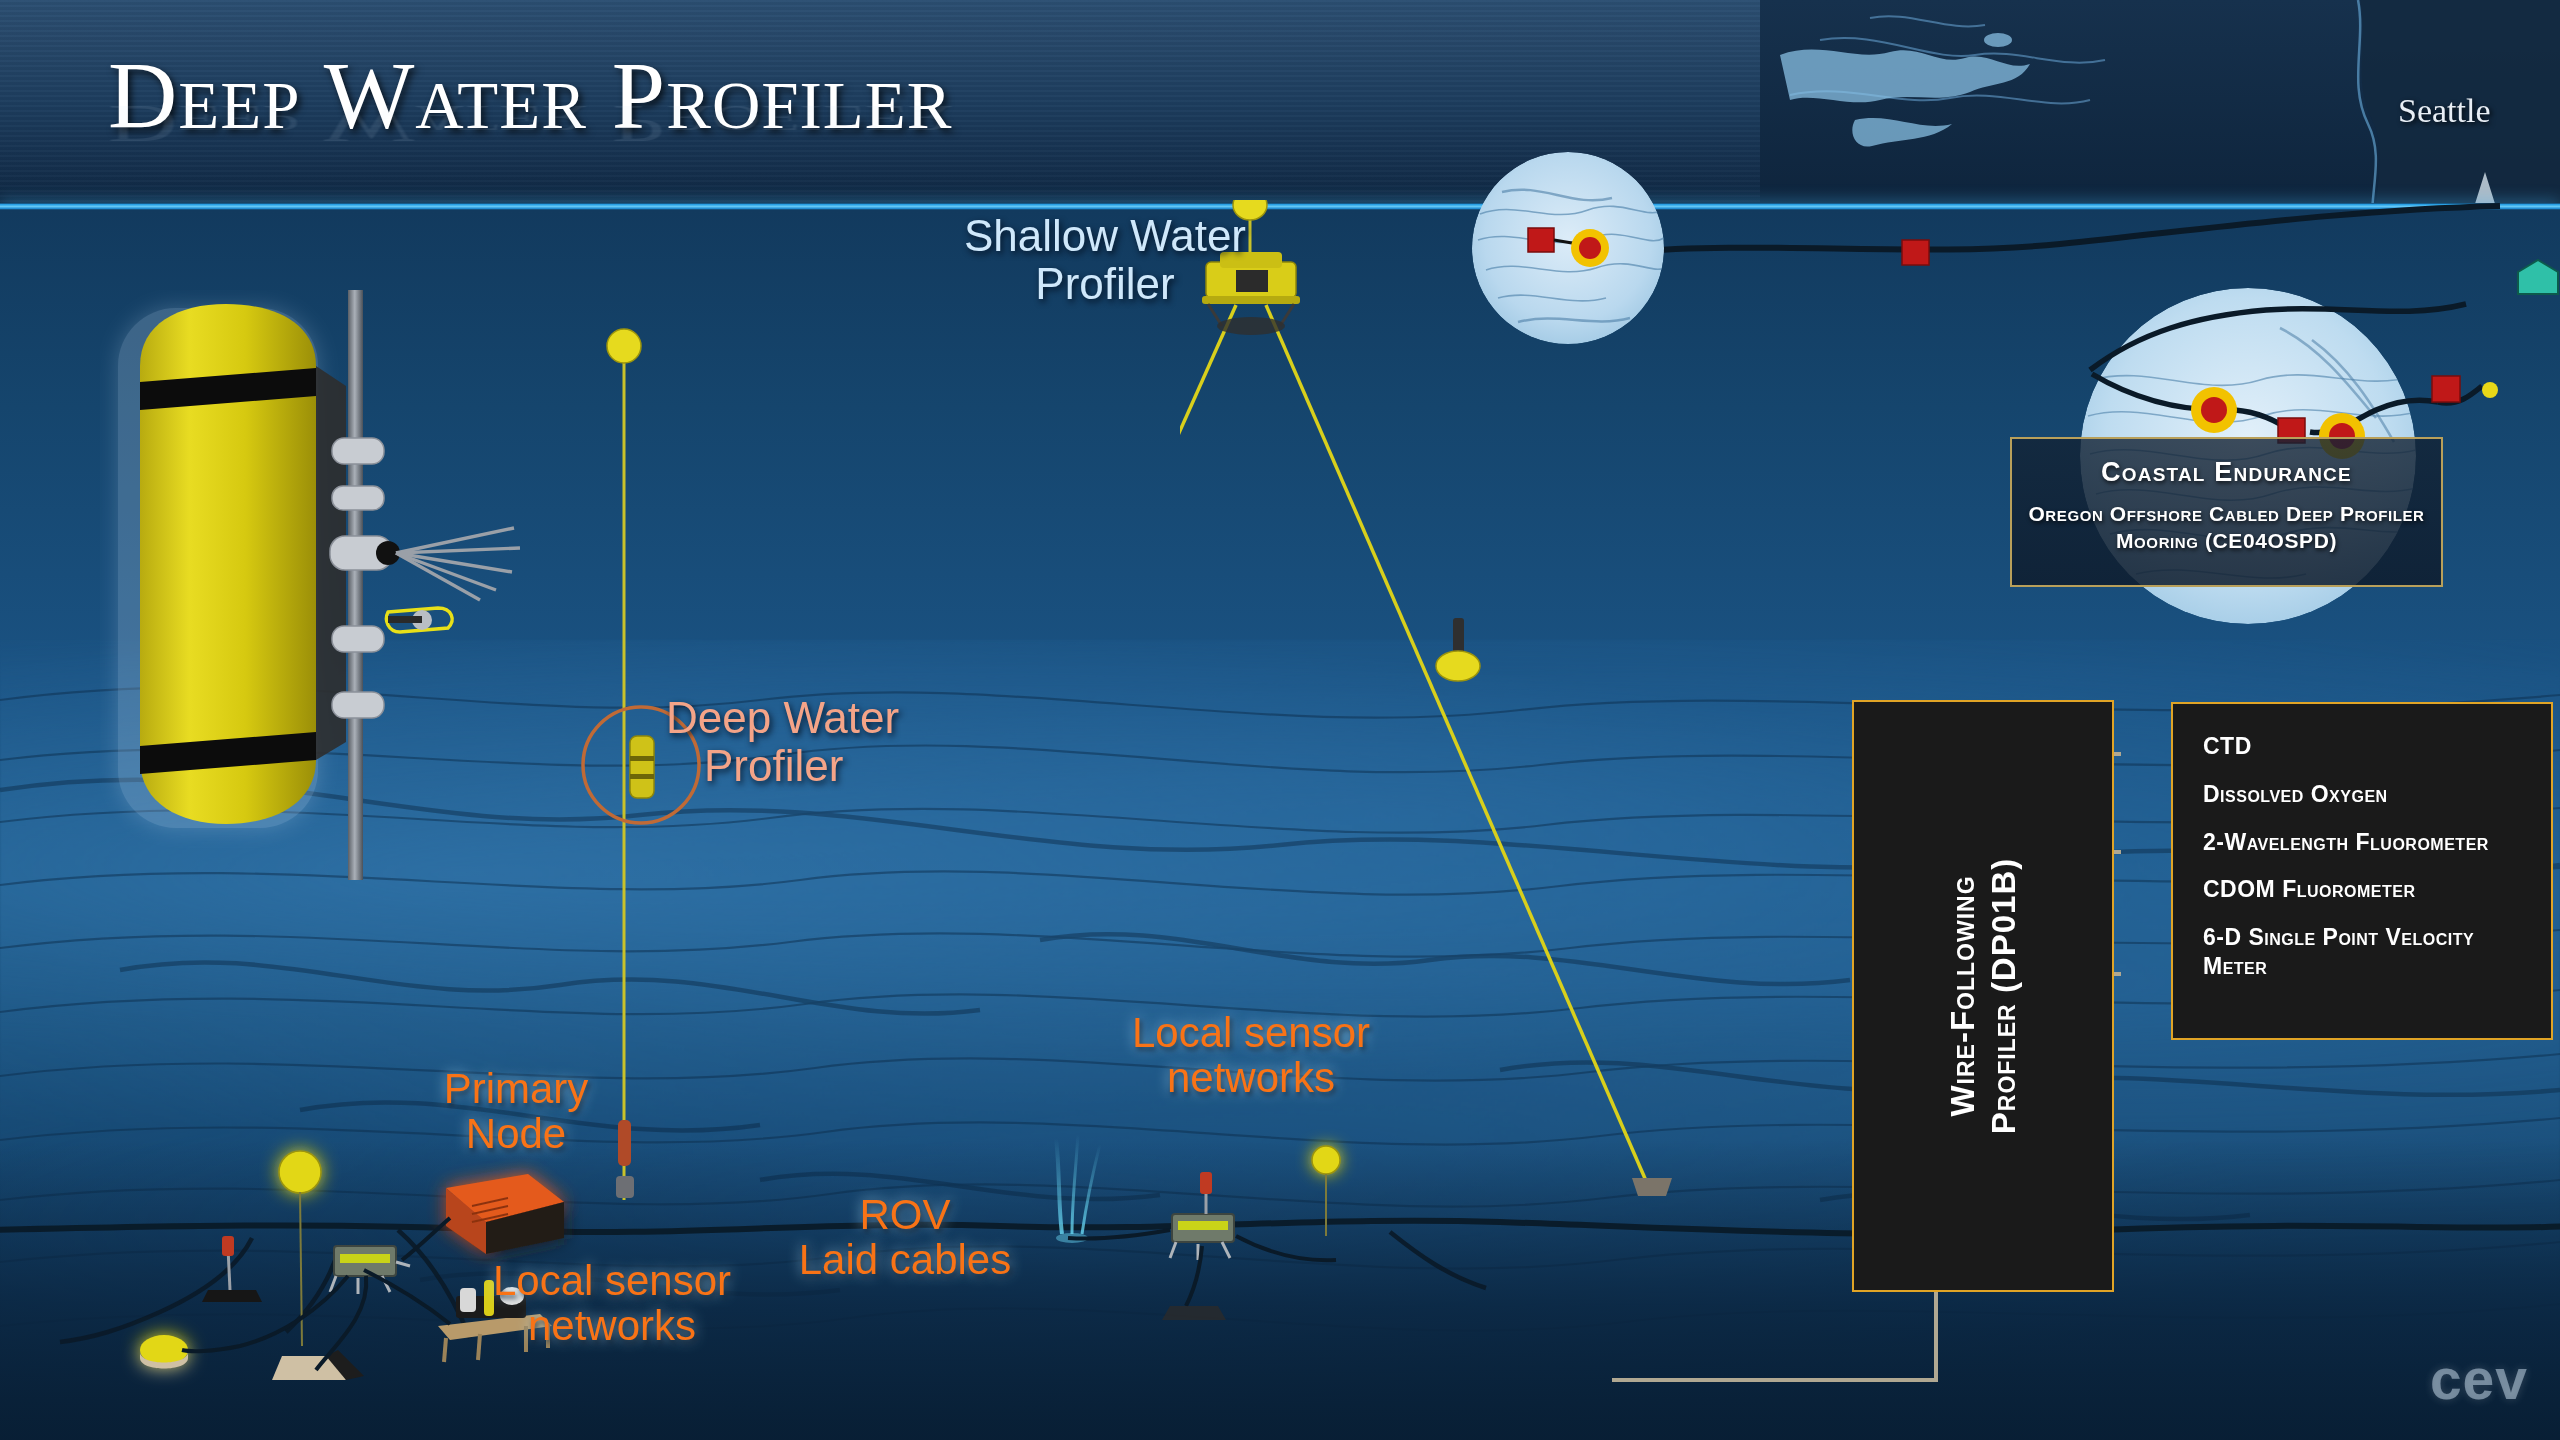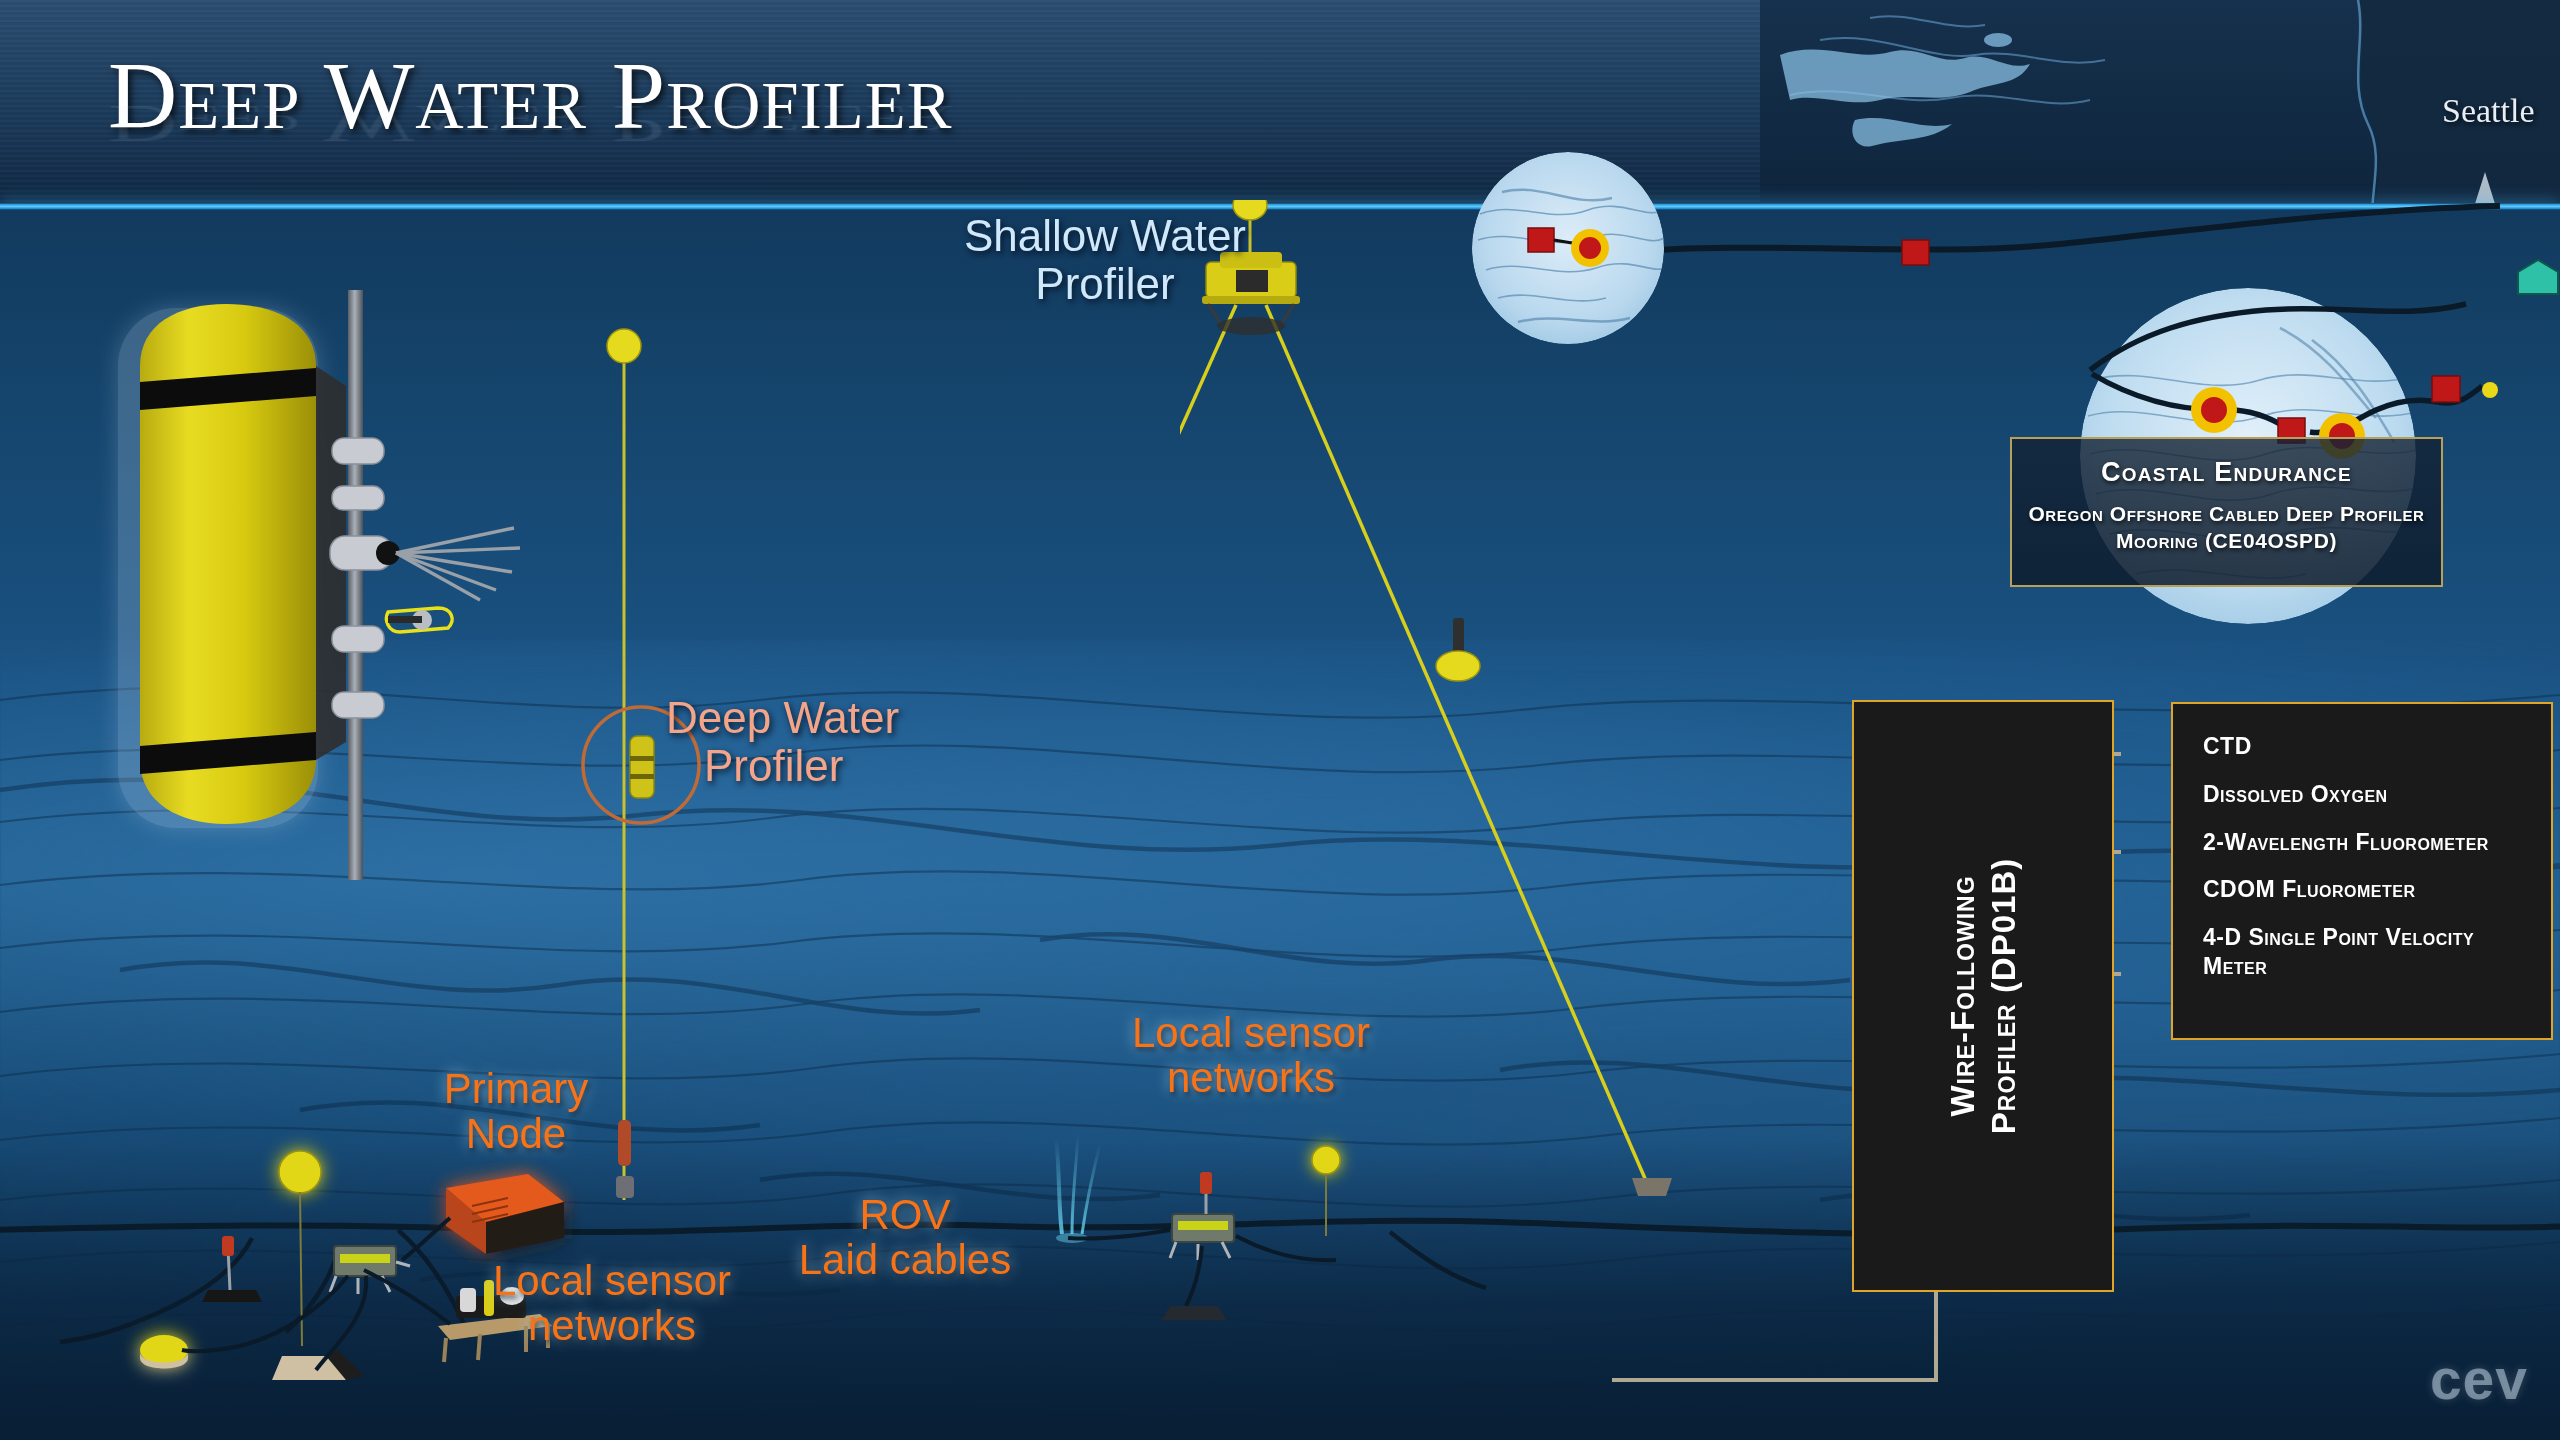--- a/index.html
+++ b/index.html
@@ -64,21 +64,21 @@
 
   .sensor-item{color:#fff;font-size:23px;font-weight:bold;font-variant:small-caps;
     letter-spacing:.5px;line-height:1.25;margin-bottom:19px;}
   .sensor-item:last-child{margin-bottom:0;}
 
   .connector{position:absolute;background:#b0a892;}
 
   
   .inset{position:absolute;border-radius:50%;overflow:hidden;}
   .seattle{position:absolute;color:#e8eef5;font-family:"Liberation Serif",serif;
-    font-size:34px;text-shadow:2px 2px 5px rgba(0,0,0,.9);margin-left:44px;}
+    font-size:34px;text-shadow:2px 2px 5px rgba(0,0,0,.9);}
   .cev{position:absolute;right:32px;bottom:28px;color:rgba(205,225,242,.5);
     font-size:57px;font-weight:bold;letter-spacing:1px;
     text-shadow:0 0 10px rgba(255,255,255,.18);}
 </style>
 </head>
 <body>
 
 <div id="stage">
 
   <div class="sky"></div>
@@ -481,21 +481,21 @@
       <div>Profiler (DP01B)</div>
     </div>
   </div>
 
   <div class="panel" style="left:2124px;top:702px;width:382px;height:338px;padding:28px 30px;">
     <div>
       <div class="sensor-item">CTD</div>
       <div class="sensor-item">Dissolved Oxygen</div>
       <div class="sensor-item">2-Wavelength Fluorometer</div>
       <div class="sensor-item">CDOM Fluorometer</div>
-      <div class="sensor-item">4-D Single Point Velocity Meter</div>
+      <div class="sensor-item">6-D Single Point Velocity Meter</div>
     </div>
   </div>
 
   <div class="lbl lbl-pale" style="left:940px;top:212px;font-size:44px;text-align:center;width:330px;">
     <div>Shallow Water</div>
     <div>Profiler</div>
   </div>
 
 
   <div class="lbl lbl-salmon" style="left:666px;top:694px;font-size:44px;">

